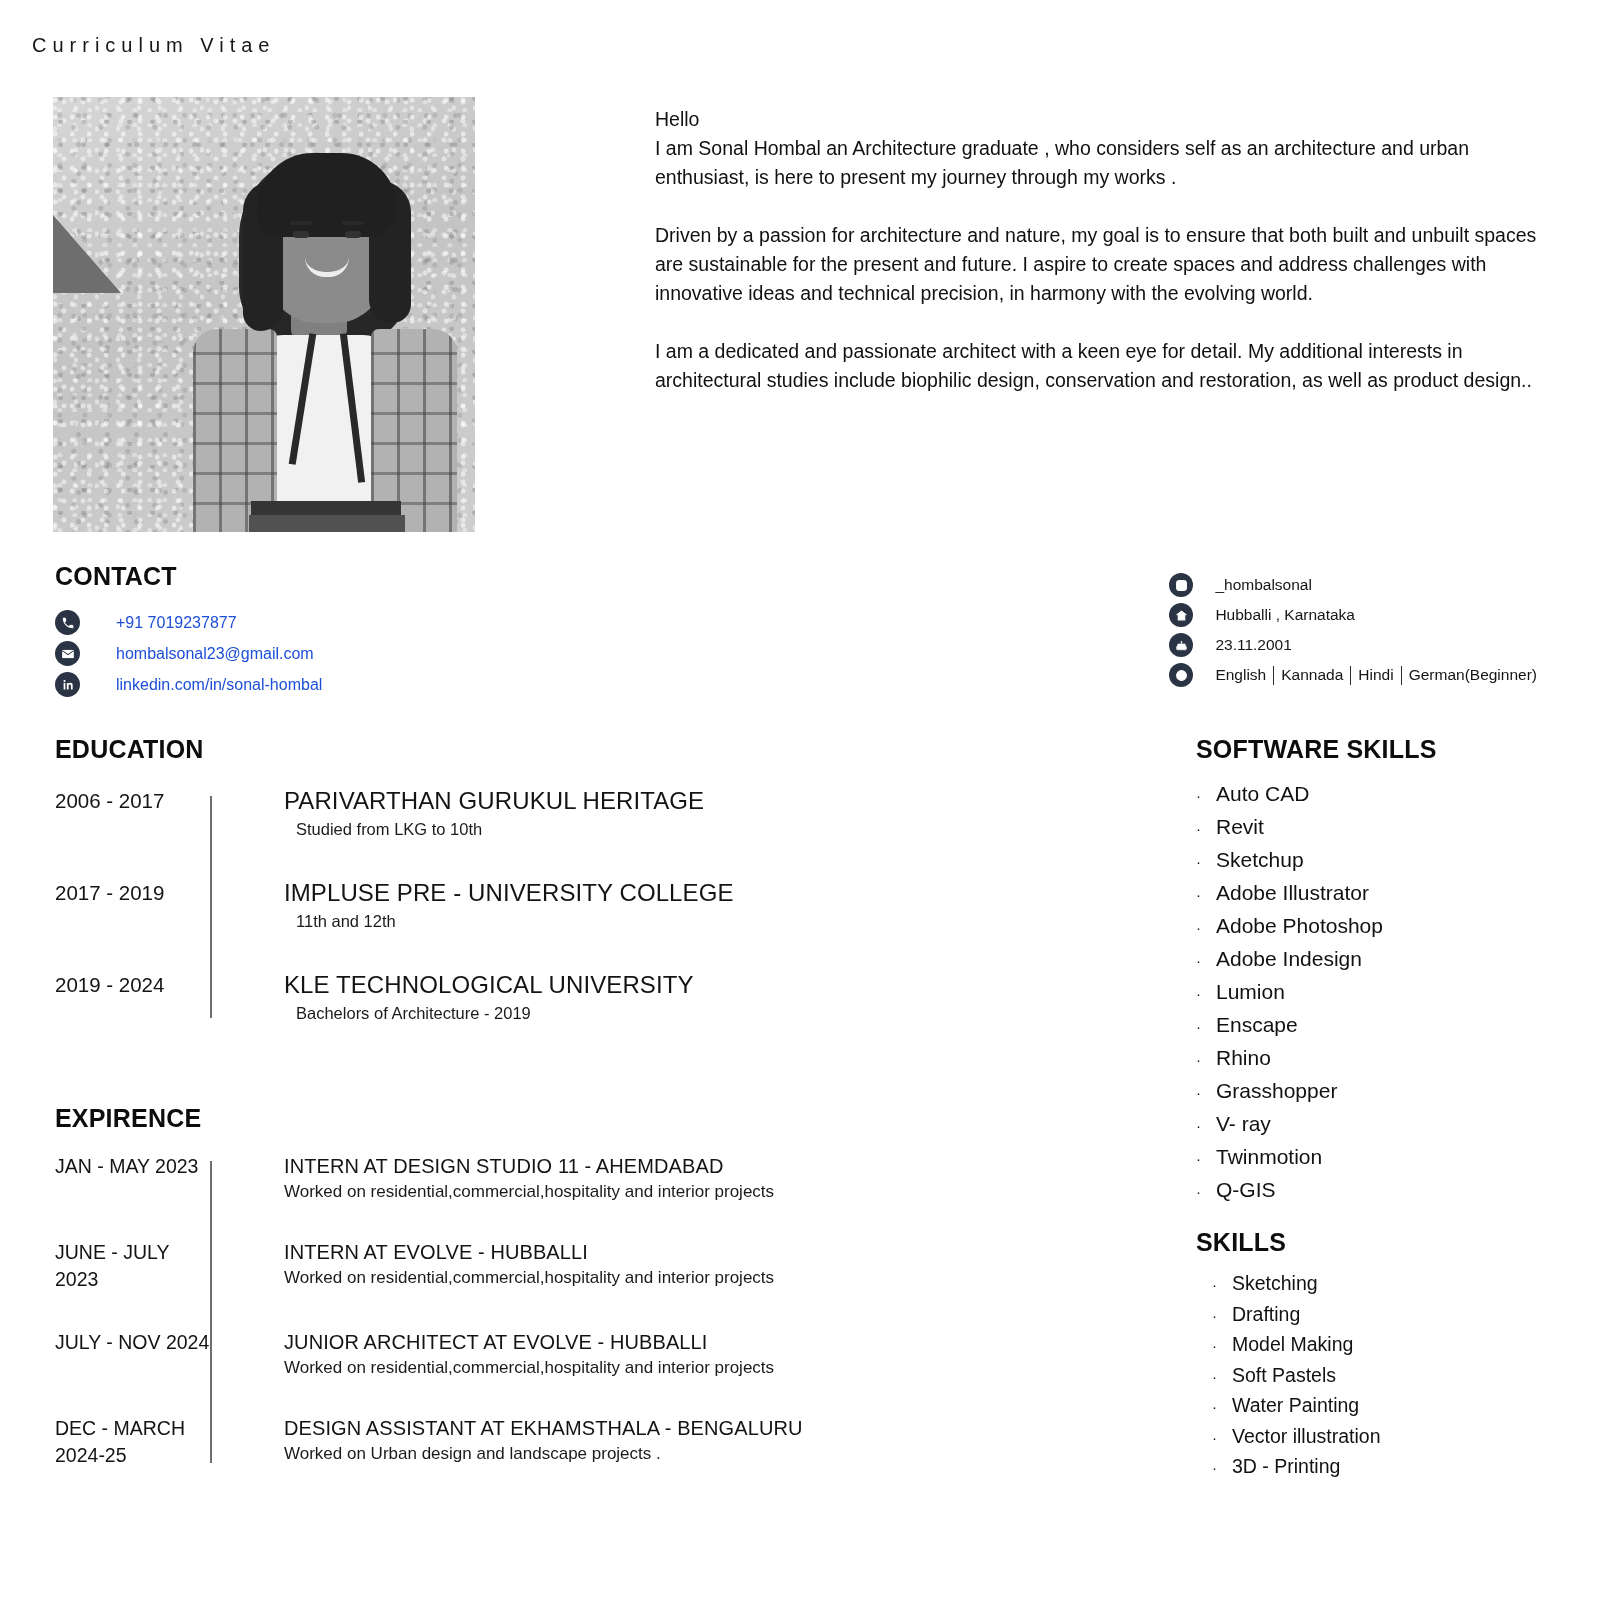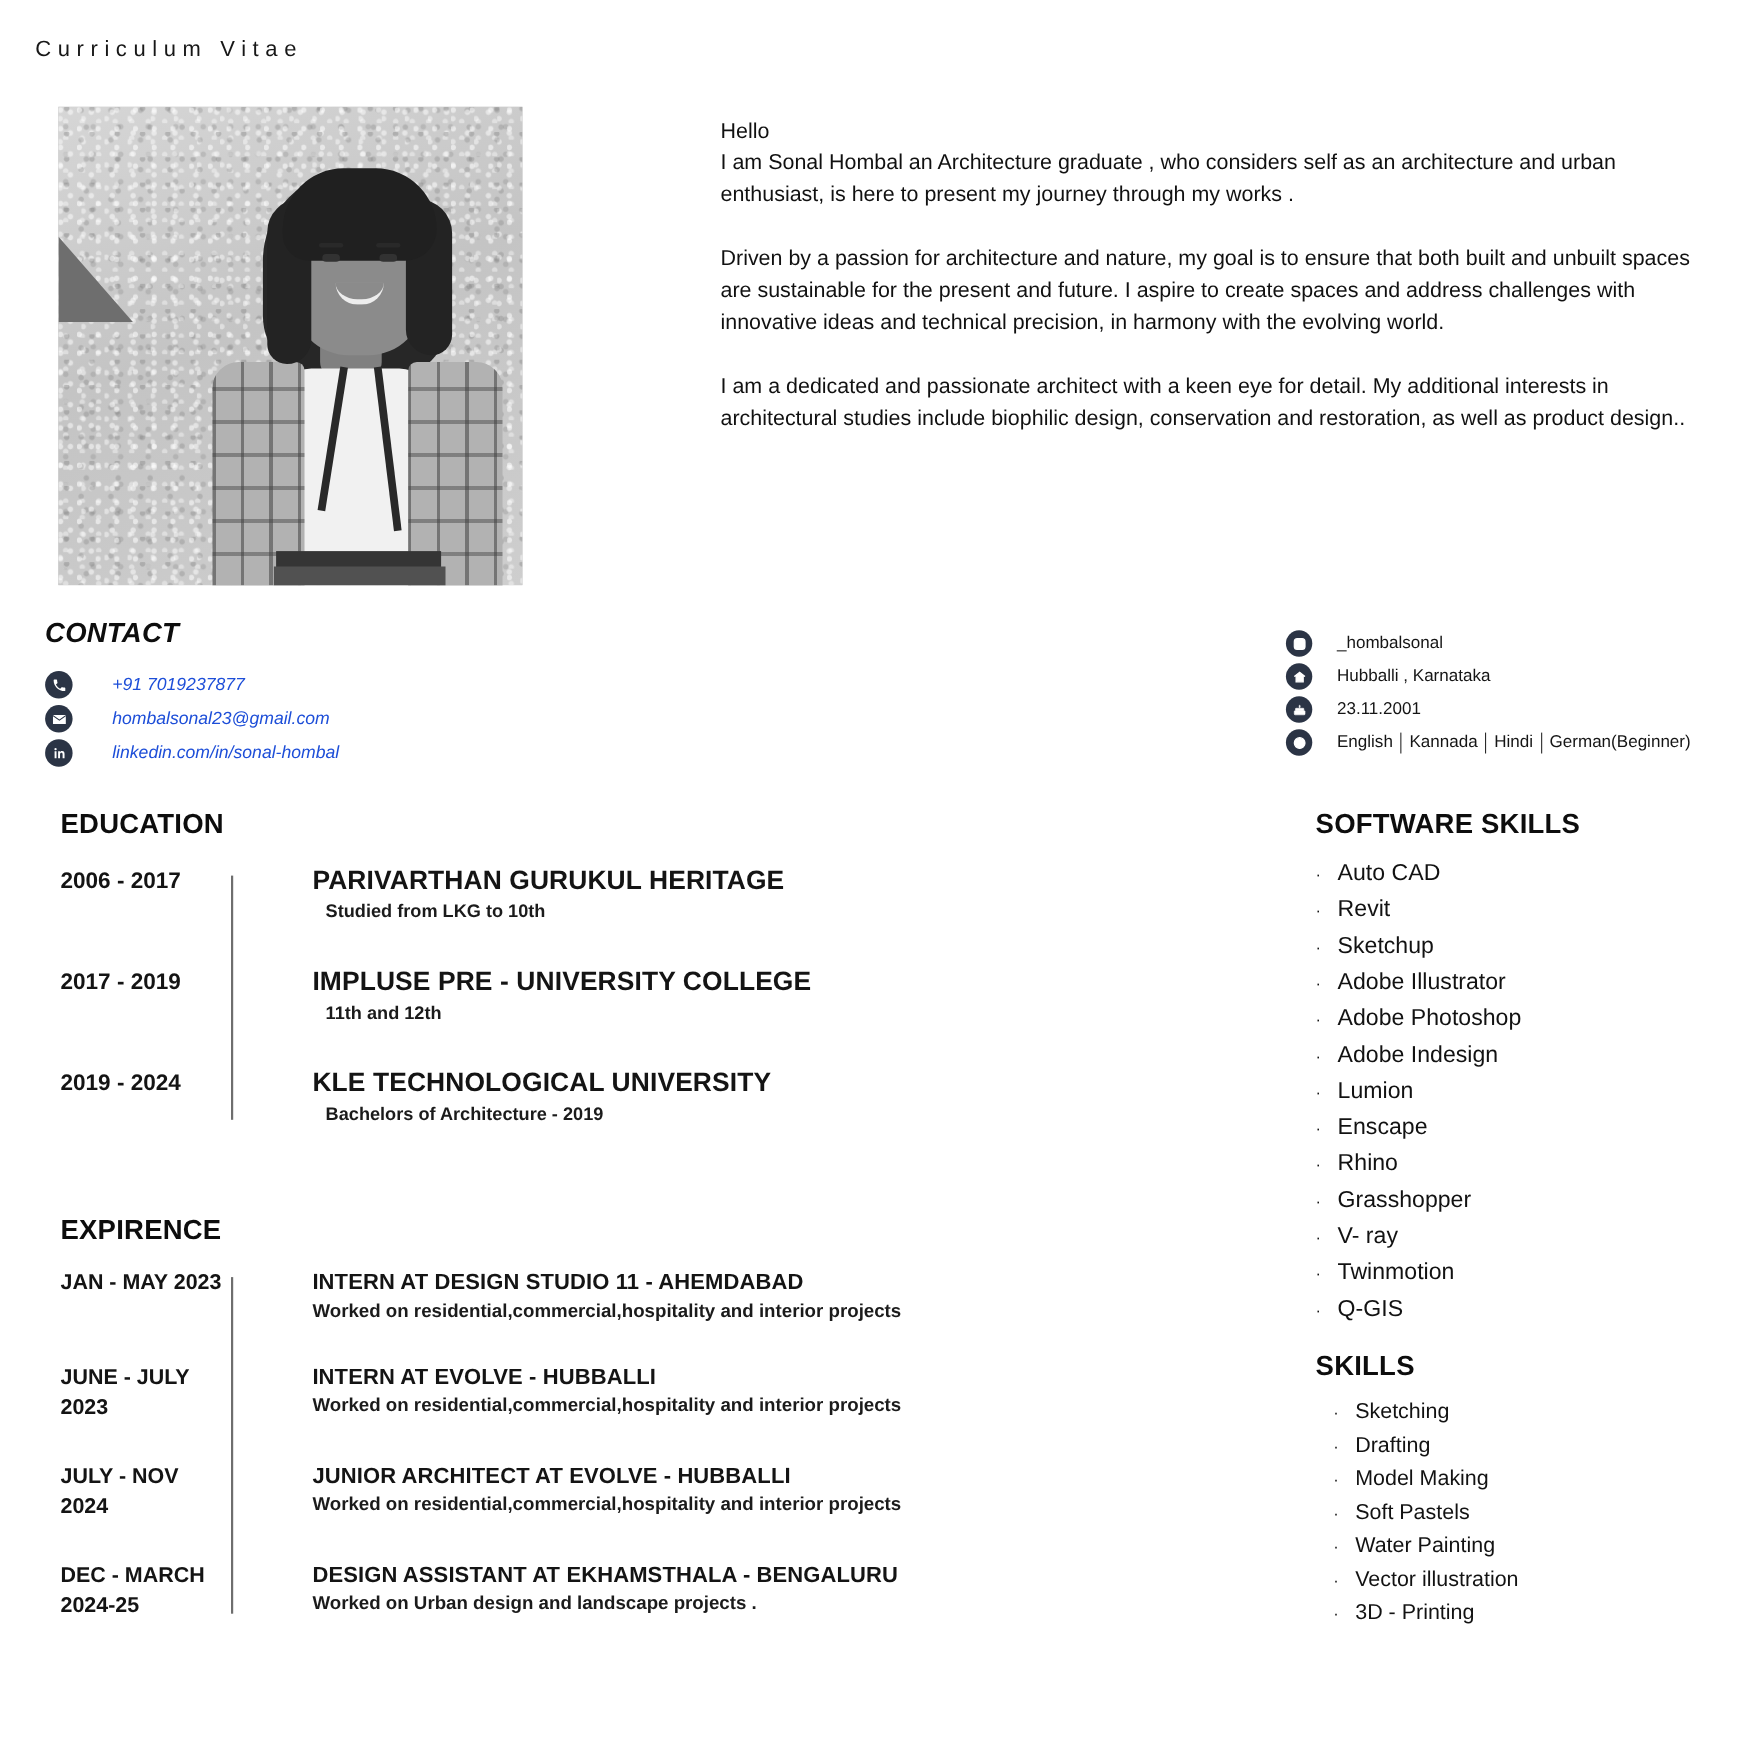--- a/index.html
+++ b/index.html
@@ -98,21 +98,21 @@
     position:absolute; left:655px; top:105px; width:890px;
     font-size:19.5px; line-height:29px; color:#111; font-weight:400;
   }
   .bio p{ margin:0; }
   .bio .gap{ height:29px; }
 
   
   .sec-title{ font-size:25px; font-weight:700; letter-spacing:.2px; color:#0d0d0d; }
 
   
-  .contact{ position:absolute; left:41px; top:562px;font-style:italic; }
+  .contact{ position:absolute; left:55px; top:562px; }
   .contact-list{ margin-top:16px; }
   .crow{ display:flex; align-items:center; height:31px; }
   .cicon{
     width:25px;height:25px;border-radius:50%;background:#2b3445;
     display:flex;align-items:center;justify-content:center;flex:0 0 auto;
   }
   .cicon svg{ width:14px;height:14px;fill:#ffffff; }
   .ctext{ margin-left:36px; font-size:16px; color:#1d4ed8; }
 
   
@@ -124,21 +124,21 @@
   }
   .picon svg{ width:13px;height:13px;fill:#ffffff;stroke:#ffffff; }
   .ptext{ margin-left:22px; font-size:15.5px; color:#151515; white-space:nowrap;}
   .langs{ display:flex; align-items:center; }
   .langs span{ padding:0 7px; }
   .langs span:first-child{ padding-left:0; }
   .langs .divider{ width:1px; height:19px; background:#2a2a2a; padding:0; }
 
   
   .education{ position:absolute; left:55px; top:735px; width:900px; }
-  .tl{ position:relative; margin-top:24px;font-weight:bold; }
+  .tl{ position:relative; margin-top:24px; }
   .tl-rule{ position:absolute; left:155px; top:8px; bottom:6px; width:1.5px; background:#6e6e6e; }
   .tl-item{ display:flex; margin-bottom:40px; }
   .tl-item:last-child{ margin-bottom:0; }
   .tl-date{ width:155px; flex:0 0 155px; font-size:20.5px; color:#141414; line-height:26px; }
   .tl-body{ padding-left:74px; }
   .tl-head{ font-size:24px; color:#141414; letter-spacing:.1px; line-height:26px; }
   .tl-sub{ font-size:16.5px; color:#1b1b1b; margin-top:4px; padding-left:12px; line-height:22px;}
 
   
   .experience{ position:absolute; left:55px; top:1104px; width:960px; }

